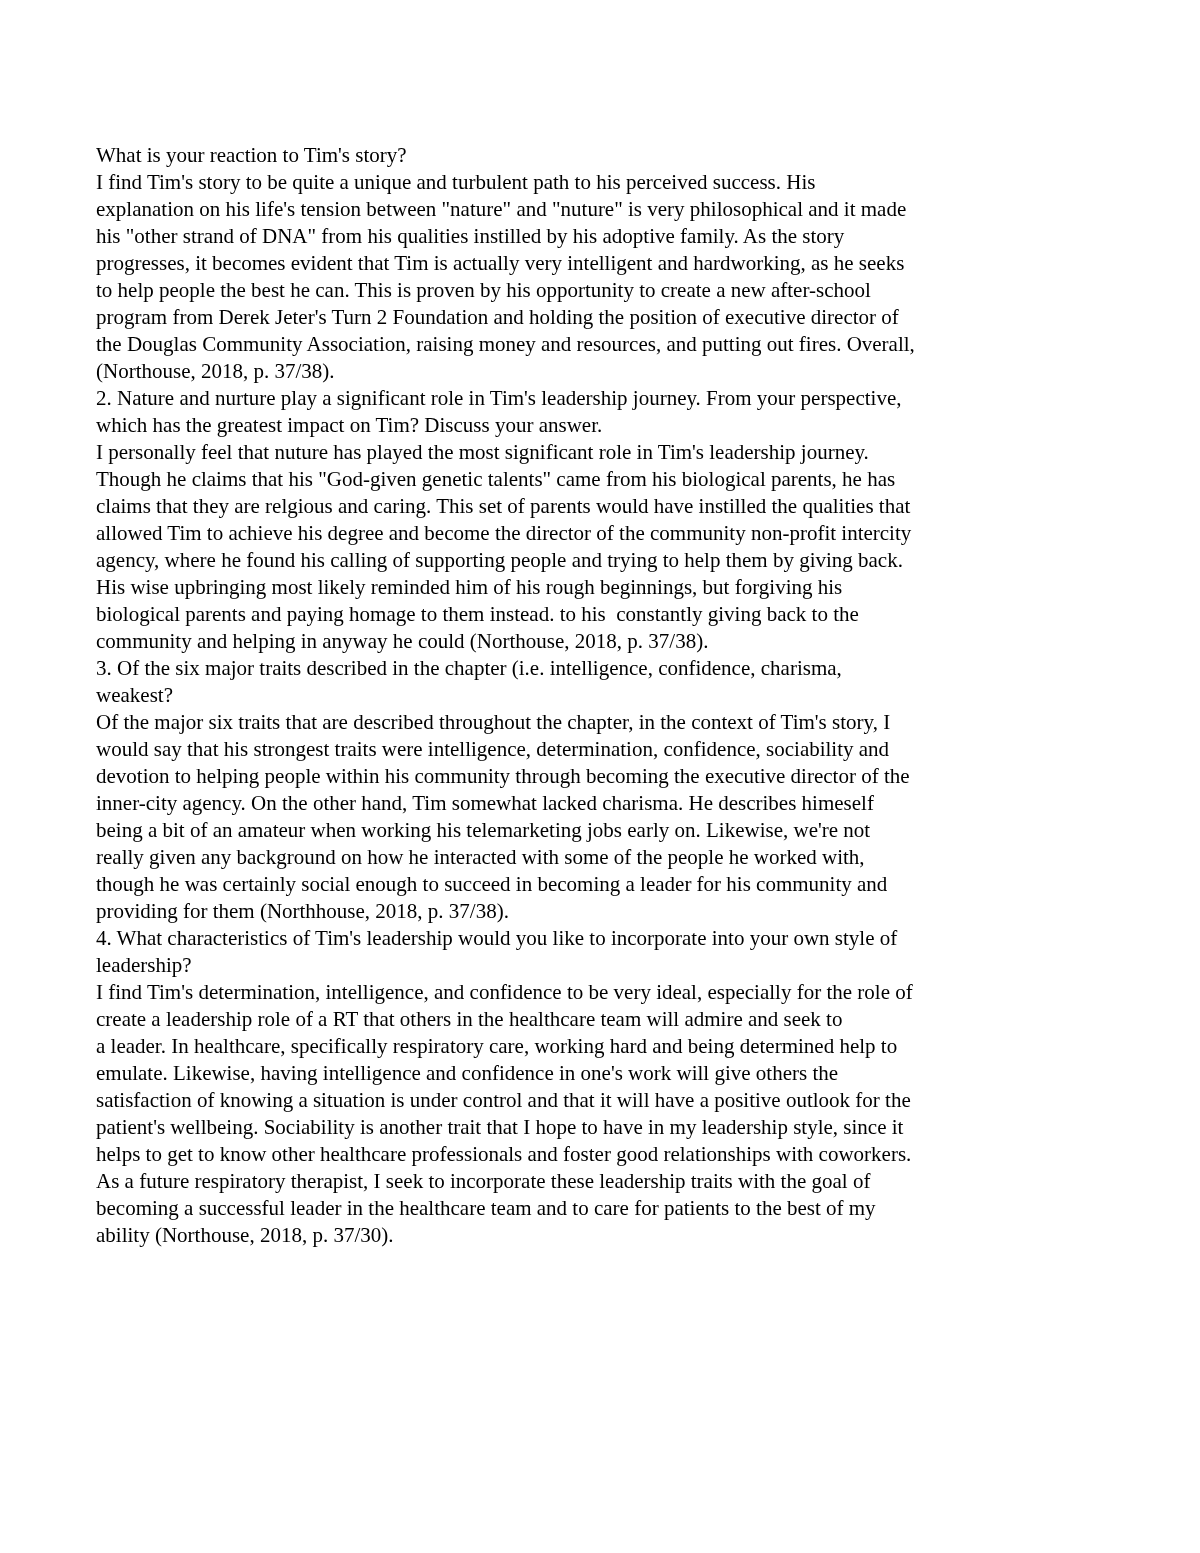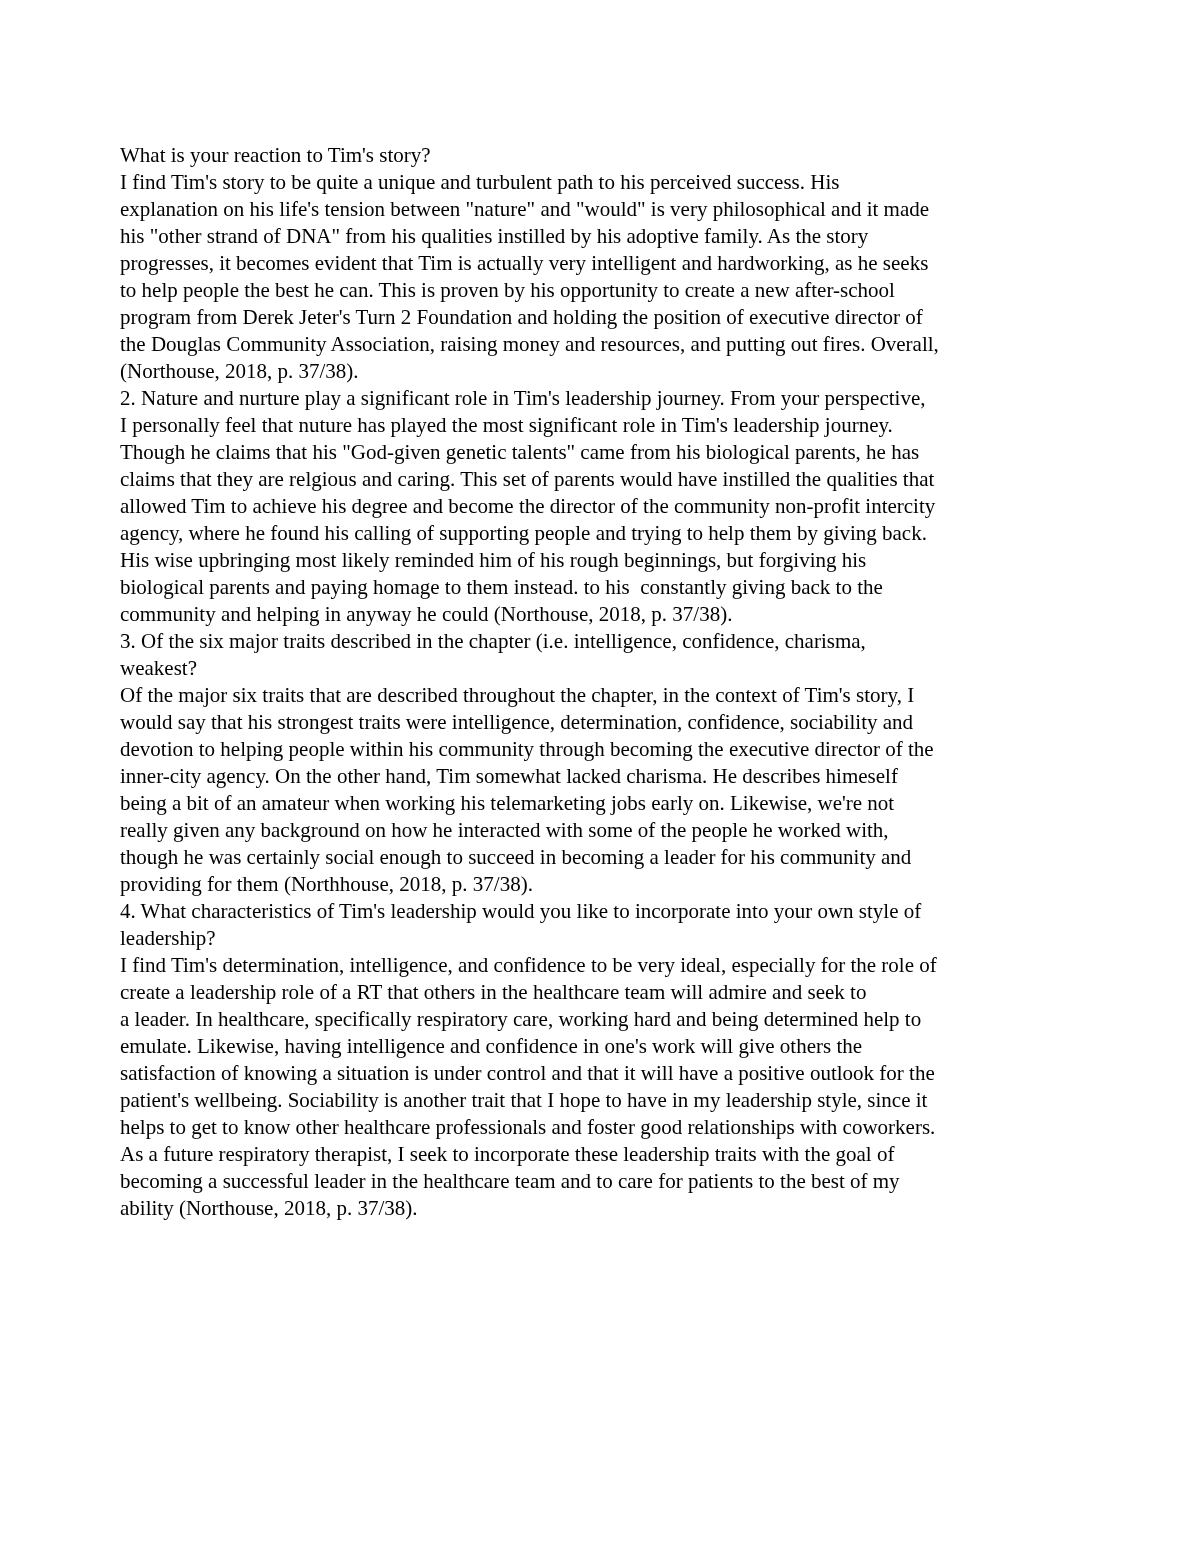--- a/index.html
+++ b/index.html
@@ -10,49 +10,50 @@
     width: 1200px;
     height: 1553px;
     background: #ffffff;
     overflow: hidden;
   }
   .page {
     box-sizing: border-box;
     width: 1200px;
     height: 1553px;
     background: #ffffff;
-    padding: 142px 84px 0 120px;
+    padding: 142px 84px 0 96px;
   }
   .doc-text {
     font-family: "Liberation Serif", "DejaVu Serif", serif;
     font-size: 21px;
     line-height: 27px;
     color: #000000;
   }
   .line {
     white-space: pre;
     height: 27px;
   }
 </style>
 </head>
 <body>
 
 <div class="page">
   <div class="doc-text">
 
   <div class="line">What is your reaction to Tim's story?</div>
       <div class="line">I find Tim's story to be quite a unique and turbulent path to his perceived success. His</div>
-      <div class="line">explanation on his life's tension between "nature" and "would" is very philosophical and it made</div>
+      <div class="line">explanation on his life's tension between "nature" and "nuture" is very philosophical and it made</div>
       <div class="line">his "other strand of DNA" from his qualities instilled by his adoptive family. As the story</div>
       <div class="line">progresses, it becomes evident that Tim is actually very intelligent and hardworking, as he seeks</div>
       <div class="line">to help people the best he can. This is proven by his opportunity to create a new after-school</div>
       <div class="line">program from Derek Jeter's Turn 2 Foundation and holding the position of executive director of</div>
       <div class="line">the Douglas Community Association, raising money and resources, and putting out fires. Overall,</div>
       <div class="line">(Northouse, 2018, p. 37/38).</div>
       <div class="line">2. Nature and nurture play a significant role in Tim's leadership journey. From your perspective,</div>
+      <div class="line">which has the greatest impact on Tim? Discuss your answer.</div>
       <div class="line">I personally feel that nuture has played the most significant role in Tim's leadership journey.</div>
       <div class="line">Though he claims that his "God-given genetic talents" came from his biological parents, he has</div>
       <div class="line">claims that they are relgious and caring. This set of parents would have instilled the qualities that</div>
       <div class="line">allowed Tim to achieve his degree and become the director of the community non-profit intercity</div>
       <div class="line">agency, where he found his calling of supporting people and trying to help them by giving back.</div>
       <div class="line">His wise upbringing most likely reminded him of his rough beginnings, but forgiving his</div>
       <div class="line">biological parents and paying homage to them instead. to his  constantly giving back to the</div>
       <div class="line">community and helping in anyway he could (Northouse, 2018, p. 37/38).</div>
       <div class="line">3. Of the six major traits described in the chapter (i.e. intelligence, confidence, charisma,</div>
       <div class="line">weakest?</div>
@@ -68,15 +69,15 @@
       <div class="line">leadership?</div>
       <div class="line">I find Tim's determination, intelligence, and confidence to be very ideal, especially for the role of</div>
       <div class="line">create a leadership role of a RT that others in the healthcare team will admire and seek to</div>
       <div class="line">a leader. In healthcare, specifically respiratory care, working hard and being determined help to</div>
       <div class="line">emulate. Likewise, having intelligence and confidence in one's work will give others the</div>
       <div class="line">satisfaction of knowing a situation is under control and that it will have a positive outlook for the</div>
       <div class="line">patient's wellbeing. Sociability is another trait that I hope to have in my leadership style, since it</div>
       <div class="line">helps to get to know other healthcare professionals and foster good relationships with coworkers.</div>
       <div class="line">As a future respiratory therapist, I seek to incorporate these leadership traits with the goal of</div>
       <div class="line">becoming a successful leader in the healthcare team and to care for patients to the best of my</div>
-      <div class="line">ability (Northouse, 2018, p. 37/38).</div>
+      <div class="line">ability (Northouse, 2018, p. 37/30).</div>
     </div>
 </div>
 
 </body></html>

